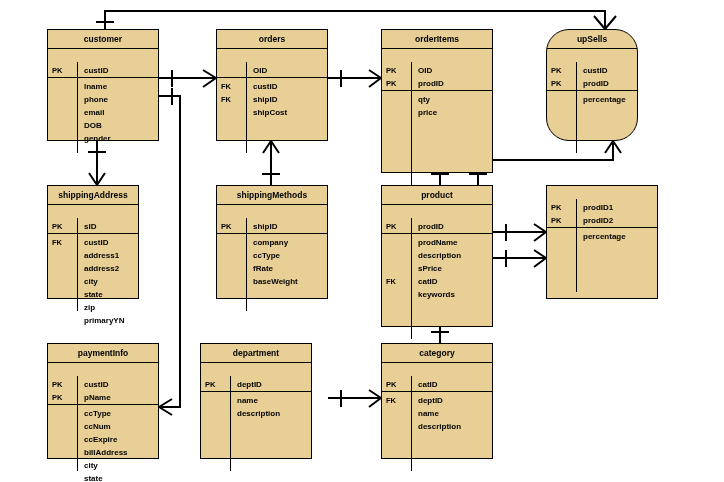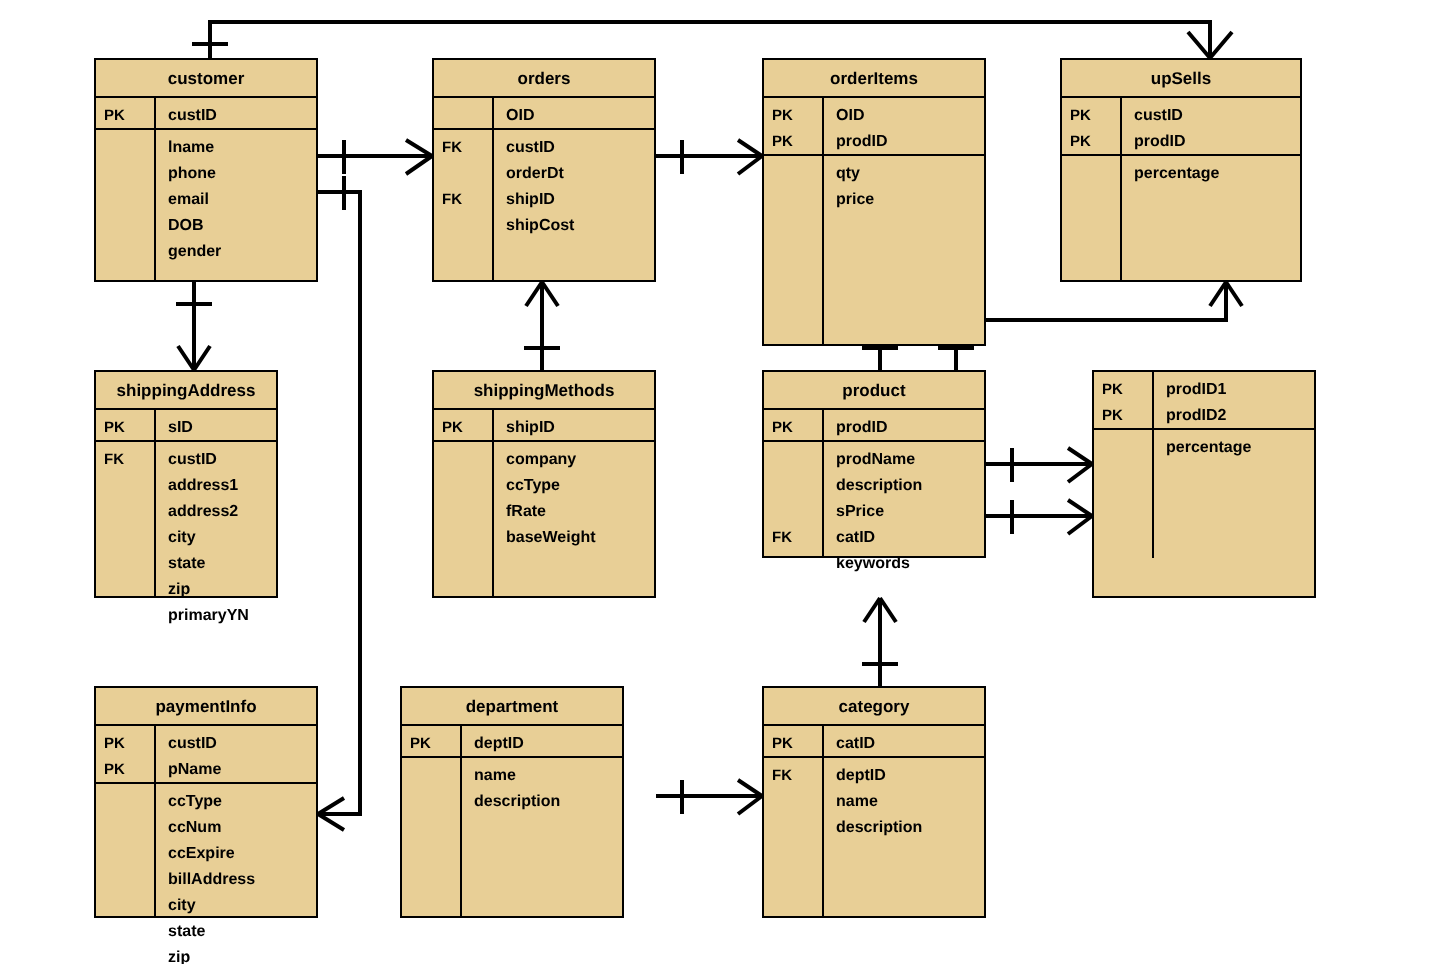--- a/index.html
+++ b/index.html
@@ -9,21 +9,21 @@
   svg#wires{position:absolute;left:0;top:0;width:724px;height:482px;}
 
   .entity{position:absolute;box-sizing:border-box;border:1px solid #000;
           background:#e8cf96;}
   .ent-title{height:19px;line-height:19px;text-align:center;font-size:8.5px;
              font-weight:bold;color:#000;border-bottom:1px solid #000;
              box-sizing:border-box;}
   .ent-body{position:relative;height:calc(100% - 19px);box-sizing:border-box;}
   .keycol{position:absolute;left:0;top:0;bottom:0;width:30px;
           border-right:1px solid #000;box-sizing:border-box;}
-  .pkblock{position:relative;border-bottom:1px solid #000;box-sizing:border-box;}
+  .pkblock{position:relative;border-bottom:1px solid #000;box-sizing:border-box;margin-top:13px;}
   .attrblock{position:relative;box-sizing:border-box;}
   .row{height:13px;line-height:13px;font-size:8px;font-weight:bold;color:#000;
        position:relative;white-space:nowrap;}
   .row .k{position:absolute;left:4px;top:0;width:26px;font-size:7.5px;}
   .row .n{position:absolute;left:36px;top:0;}
   .pad-top{padding-top:2px;}
 </style>
 </head>
 <body>
 
@@ -151,24 +151,20 @@
               <span class="k"></span>
               <span class="n">OID</span>
             </div>
           </div>
           <div class="attrblock pad-top">
             <div class="row">
               <span class="k">FK</span>
               <span class="n">custID</span>
             </div>
             <div class="row">
-              <span class="k"></span>
-              <span class="n">orderDt</span>
-            </div>
-            <div class="row">
               <span class="k">FK</span>
               <span class="n">shipID</span>
             </div>
             <div class="row">
               <span class="k"></span>
               <span class="n">shipCost</span>
             </div>
           </div>
         </div>
       </div>
@@ -191,21 +187,21 @@
               <span class="k"></span>
               <span class="n">qty</span>
             </div>
             <div class="row">
               <span class="k"></span>
               <span class="n">price</span>
             </div>
           </div>
         </div>
       </div>
-      <div class="entity" style="left: 530px; top: 29px; width: 121px; height: 112px;">
+      <div class="entity" style="left: 546px; top: 29px; width: 92px; height: 112px; border-radius: 23px;">
         <div class="ent-title">upSells</div>
         <div class="ent-body">
           <div class="keycol"></div>
           <div class="pkblock pad-top">
             <div class="row">
               <span class="k">PK</span>
               <span class="n">custID</span>
             </div>
             <div class="row">
               <span class="k">PK</span>
@@ -285,21 +281,21 @@
               <span class="k"></span>
               <span class="n">fRate</span>
             </div>
             <div class="row">
               <span class="k"></span>
               <span class="n">baseWeight</span>
             </div>
           </div>
         </div>
       </div>
-      <div class="entity" style="left: 381px; top: 185px; width: 112px; height: 94px;">
+      <div class="entity" style="left: 381px; top: 185px; width: 112px; height: 142px;">
         <div class="ent-title">product</div>
         <div class="ent-body">
           <div class="keycol"></div>
           <div class="pkblock pad-top">
             <div class="row">
               <span class="k">PK</span>
               <span class="n">prodID</span>
             </div>
           </div>
           <div class="attrblock pad-top">

